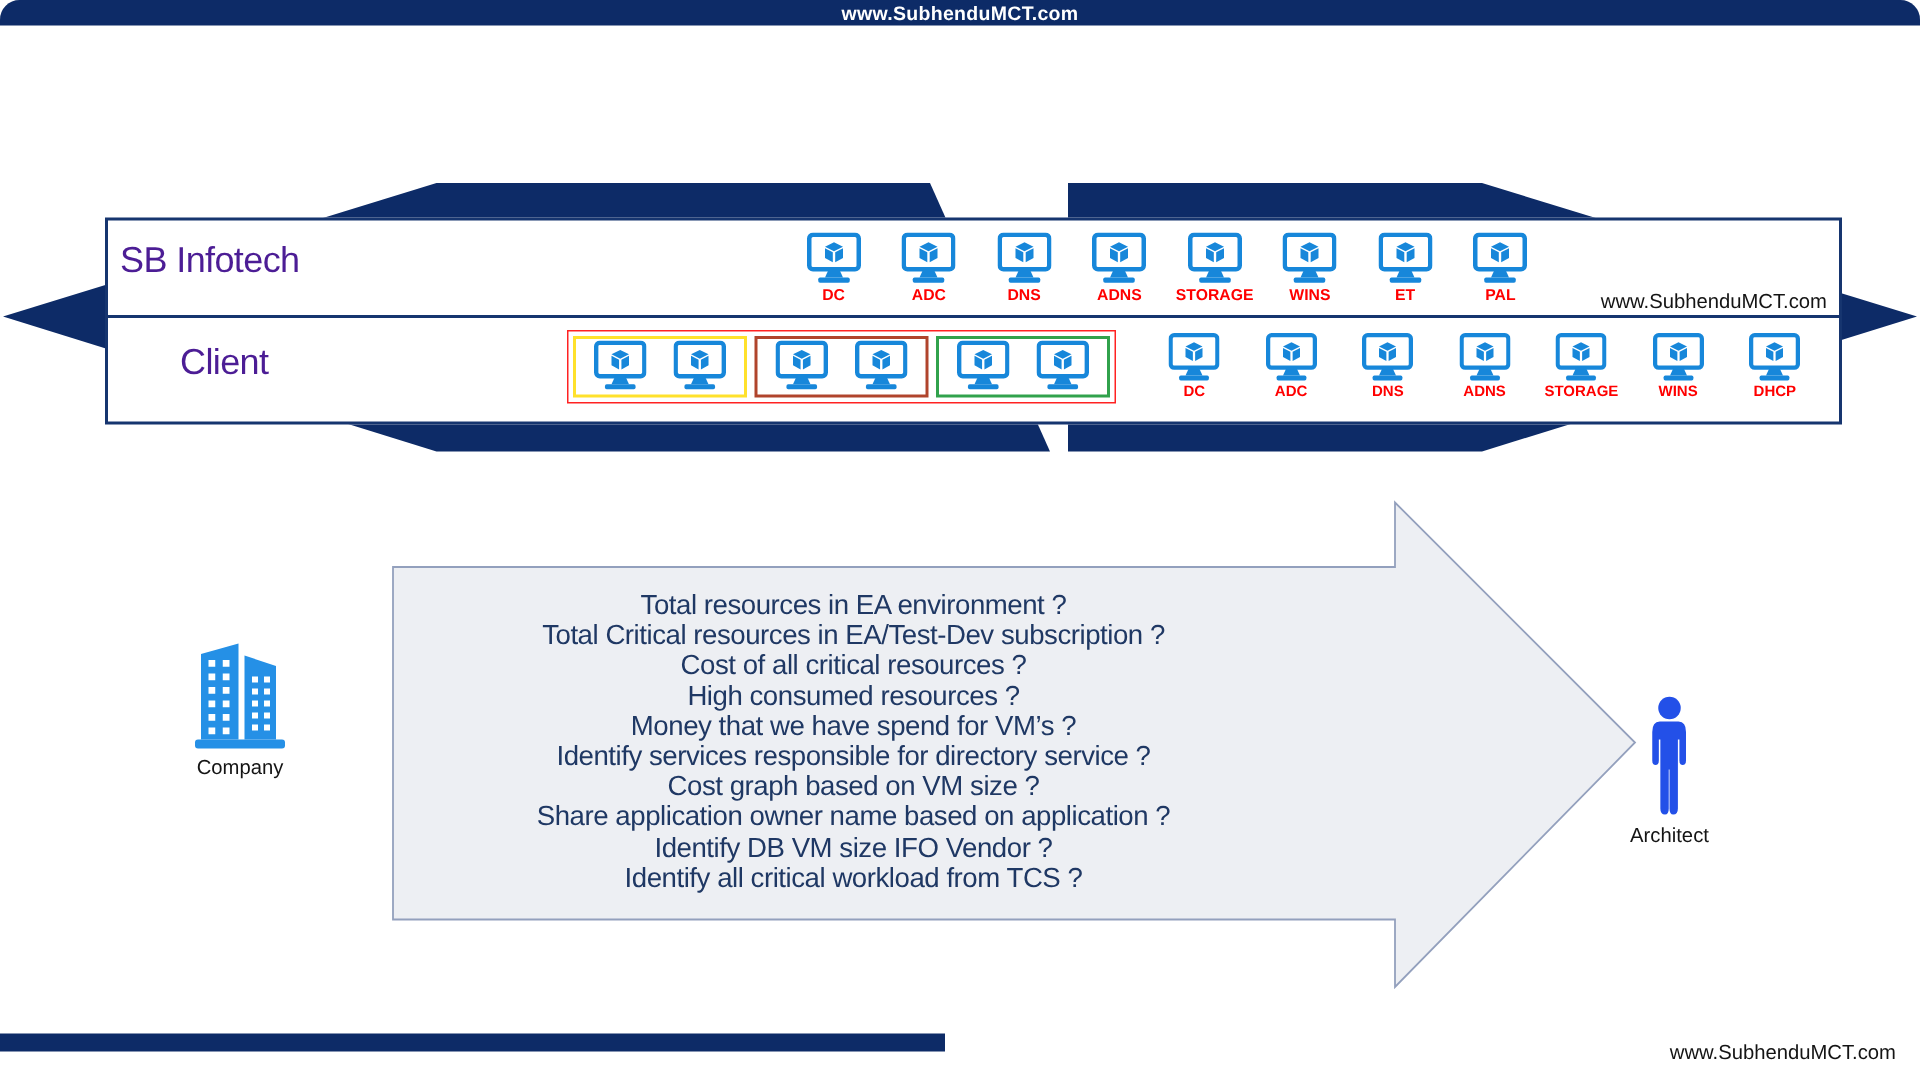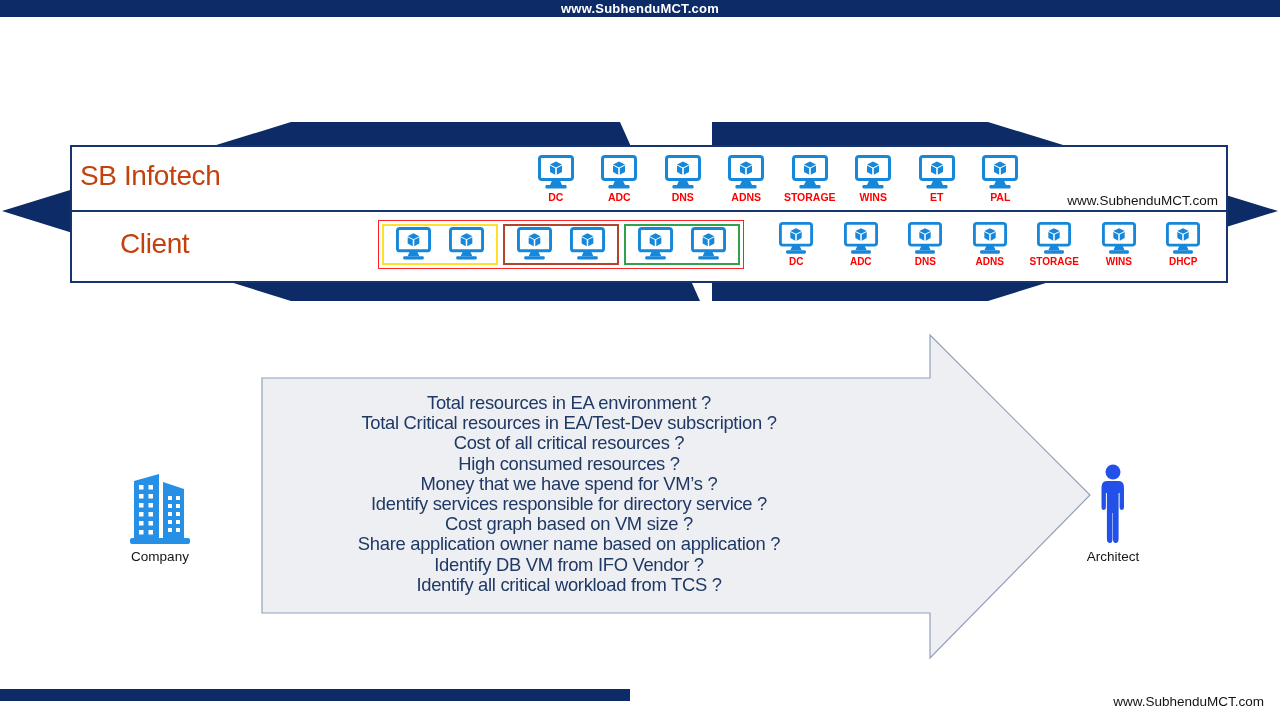--- a/index.html
+++ b/index.html
@@ -1,33 +1,34 @@
 <!DOCTYPE html>
 <html style="--navy: #0d2b67; --vm_blue: #1787da; --label_red: #ff0000; --outer_red: #ff2222; --group_yellow: #ffe12b; --group_maroon: #b0442c; --group_green: #31a24c; --arrow_fill: #edeff3; --arrow_border: #93a0bd; --question_text: #1f3864; --company_blue: #2590e6; --architect_blue: #2350e8;"><head>
 <meta charset="utf-8">
 <style>
   html,body{margin:0;padding:0;background:#fff;}
   #slide{
     position:relative;width:1280px;height:720px;overflow:hidden;background:#fff;
     font-family:"Liberation Sans",sans-serif;
+    border-radius:13px;
   }
   
   .top-bar{position:absolute;left:0;top:0;width:1280px;height:17px;background:var(--navy);
     display:flex;align-items:center;justify-content:center;}
   .top-bar span{color:#fff;font-size:13px;font-weight:600;letter-spacing:.2px;}
   .bottom-bar{position:absolute;left:0;top:689px;width:630px;height:12px;background:var(--navy);}
   .bottom-url{position:absolute;right:16px;top:694px;font-size:13.5px;color:#141414;}
   
   #bg-arrows{position:absolute;left:0;top:0;z-index:0;}
   #bg-arrows polygon{fill:var(--navy);}
   
   .band-box{position:absolute;left:70px;width:1158px;background:#fff;border:2px solid #16356f;z-index:1;box-sizing:border-box;}
   #sb-box{top:145px;height:67px;}
   #client-box{top:210px;height:73px;}
-  .band-title{position:absolute;font-size:28px;color:#c2410c;letter-spacing:-.4px;white-space:nowrap;}
+  .band-title{position:absolute;font-size:24px;color:#4c1d95;letter-spacing:-.4px;white-space:nowrap;}
   #sb-title{left:8px;top:13px;}
   #client-title{left:48px;top:16px;}
   
   .vm-item{display:flex;flex-direction:column;align-items:center;}
   .vm-svg{display:block;}
   .vm-svg .scr{fill:#fff;stroke:var(--vm_blue);stroke-width:3;}
   .vm-svg .ink{fill:var(--vm_blue);}
   .vm-label{color:var(--label_red);font-weight:bold;text-align:left;white-space:nowrap;}
   #sb-vm-row{position:absolute;left:452px;top:8px;display:flex;}
   #sb-vm-row .vm-item{width:63.5px;}
@@ -49,21 +50,21 @@
   #client-vm-row .vm-item{width:64.5px;}
   #client-vm-row .vm-svg{width:34px;height:34px;}
   #client-vm-row .vm-label{font-size:10px;}
   
   #question-arrow{position:absolute;left:0;top:0;z-index:0;}
   #question-arrow polygon{fill:var(--arrow_fill);stroke:var(--arrow_border);stroke-width:1.2;}
   #questions{position:absolute;left:289px;top:393px;width:560px;z-index:1;}
   .q-line{font-size:18.4px;line-height:20.2px;color:var(--question_text);letter-spacing:-.3px;white-space:nowrap;text-align:center;}
   
   .actor{position:absolute;display:flex;flex-direction:column;align-items:center;z-index:1;}
-  #company{left:118px;top:470px;width:84px;}
+  #company{left:118px;top:425px;width:84px;}
   #architect{left:1070px;top:464px;width:86px;}
   .actor-label{font-size:13.5px;color:#141414;margin-top:3px;}
   .bld{fill:var(--company_blue);}
   .prs{fill:var(--architect_blue);}
 </style>
 </head>
 <body>
 
 <div id="slide">
 
@@ -332,21 +333,21 @@
   <div id="questions">
 
   <div class="q-line">Total resources in EA environment ?</div>
       <div class="q-line">Total Critical resources in EA/Test-Dev subscription ?</div>
       <div class="q-line">Cost of all critical resources ?</div>
       <div class="q-line">High consumed resources ?</div>
       <div class="q-line">Money that we have spend for VM’s ?</div>
       <div class="q-line">Identify services responsible for directory service ?</div>
       <div class="q-line">Cost graph based on VM size ?</div>
       <div class="q-line">Share application owner name based on application ?</div>
-      <div class="q-line">Identify DB VM from IFO Vendor ?</div>
+      <div class="q-line">Identify DB VM size IFO Vendor ?</div>
       <div class="q-line">Identify all critical workload from TCS ?</div>
     </div>
 
   <div id="company" class="actor">
     <svg width="68" height="76" viewBox="0 0 64 76">
       <polygon class="bld" points="6,11 31,4 31,68 6,68"></polygon>
       <polygon class="bld" points="35,12 56,19 56,68 35,68"></polygon>
       <rect class="bld" x="2" y="68" width="60" height="6" rx="2"></rect>
       <g fill="#ffffff">
         <rect x="11" y="15" width="4.5" height="4.5"></rect>

